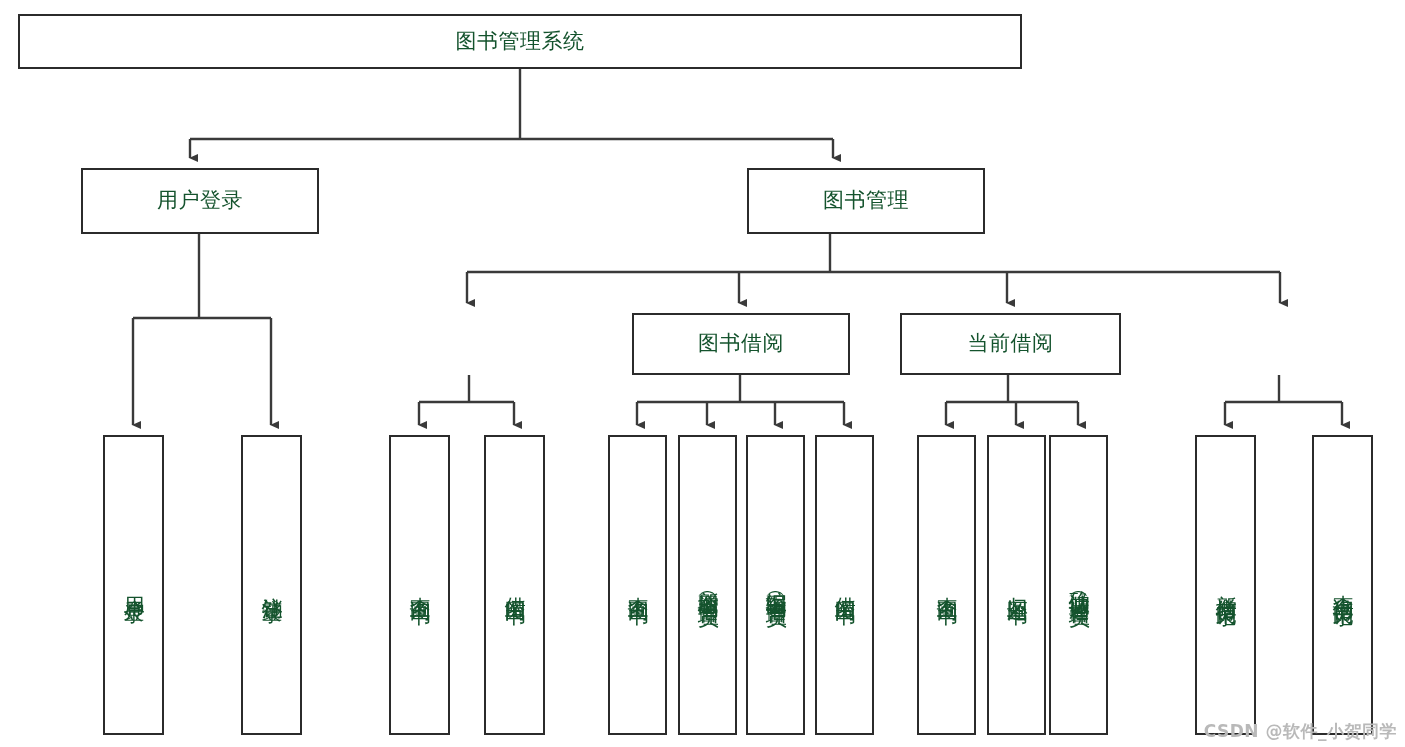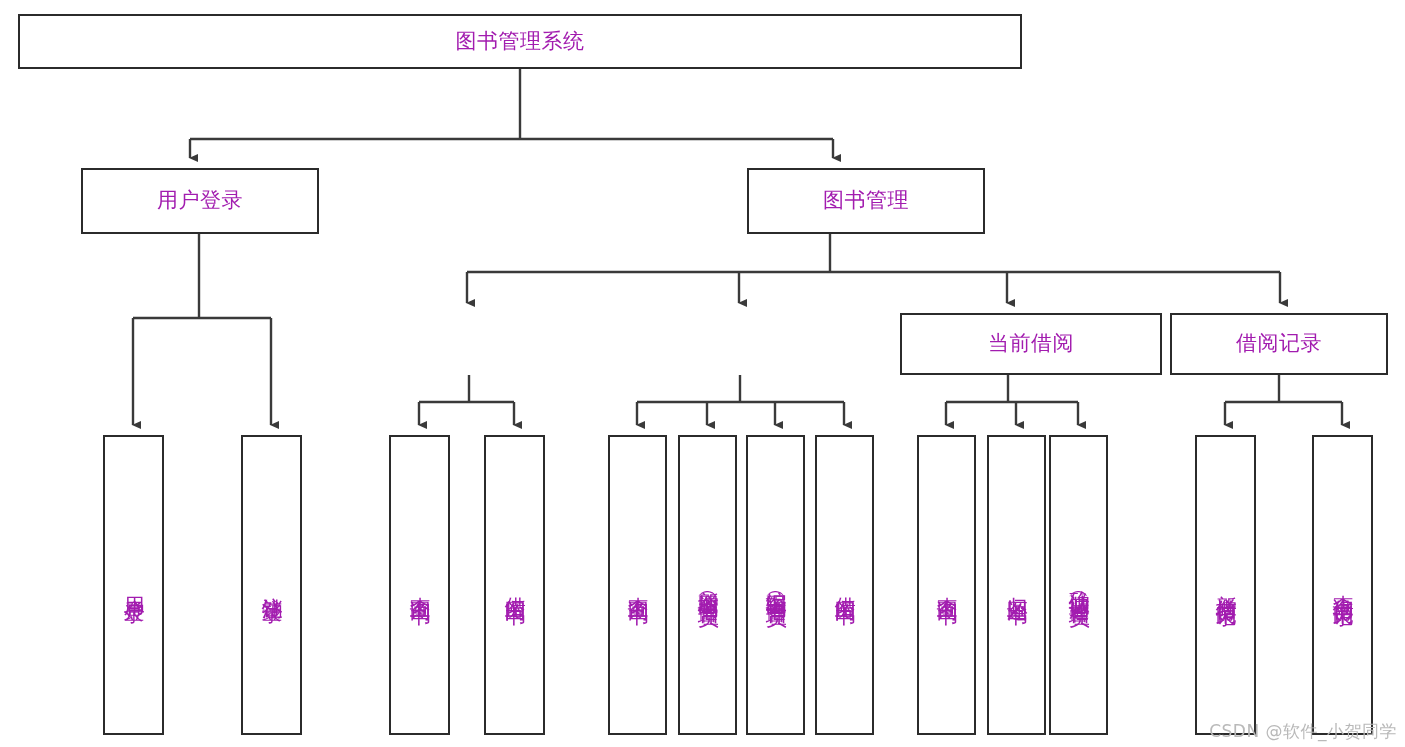--- a/index.html
+++ b/index.html
@@ -29,21 +29,21 @@
     position: absolute;
     box-sizing: border-box;
     background: #ffffff;
     border: 2.2px solid #2b2b2b;
     display: flex;
     align-items: center;
     justify-content: center;
     overflow: hidden;
   }
   .node-label {
-    color: #a21caf;
+    color: #14532d;
     font-size: 21px;
     line-height: 1.12;
     letter-spacing: 0.5px;
     white-space: nowrap;
     text-align: center;
   }
   .node-box.vertical .node-label {
     writing-mode: vertical-rl;
     text-orientation: upright;
     letter-spacing: 2.5px;
@@ -52,20 +52,21 @@
   }
   .watermark {
     position: absolute;
     right: 8px;
     bottom: 4px;
     font-size: 17px;
     color: #b9b9b9;
     letter-spacing: 0.5px;
     white-space: nowrap;
     pointer-events: none;
+    font-weight: bold;
   }
 </style>
 </head>
 <body>
 
 <div id="diagram-root">
 
   <svg id="tree-svg" viewBox="0 0 1405 747" xmlns="http://www.w3.org/2000/svg">
     <defs>
       <marker id="arrowhead" markerWidth="9" markerHeight="9" refX="4.5" refY="8" orient="auto" markerUnits="userSpaceOnUse">
@@ -120,25 +121,25 @@
     <span class="node-label">图书管理系统</span>
   </div>
 
   <div class="node-box" style="left: 81px; top: 168px; width: 238px; height: 66px;">
     <span class="node-label">用户登录</span>
   </div>
   <div class="node-box" style="left: 711px; top: 168px; width: 238px; height: 66px; margin-left: 36px;">
     <span class="node-label">图书管理</span>
   </div>
 
-  <div class="node-box" style="left: 900px; top: 313px; width: 262px; height: 62px;">
+  <div class="node-box" style="left: 632px; top: 313px; width: 218px; height: 62px;">
+    <span class="node-label">图书借阅</span>
+  </div>
+  <div class="node-box" style="left: 900px; top: 313px; width: 221px; height: 62px;">
     <span class="node-label">当前借阅</span>
-  </div>
-  <div class="node-box" style="left: 1170px; top: 313px; width: 218px; height: 62px;">
-    <span class="node-label">借阅记录</span>
   </div>
 
   <div class="node-box vertical" style="left: 103px; top: 435px; width: 61px; height: 300px;">
     <span class="node-label">用户登录</span>
   </div>
   <div class="node-box vertical" style="left: 241px; top: 435px; width: 61px; height: 300px;">
     <span class="node-label">注销登录</span>
   </div>
   <div class="node-box vertical" style="left: 389px; top: 435px; width: 61px; height: 300px;">
     <span class="node-label">查询图书</span>

